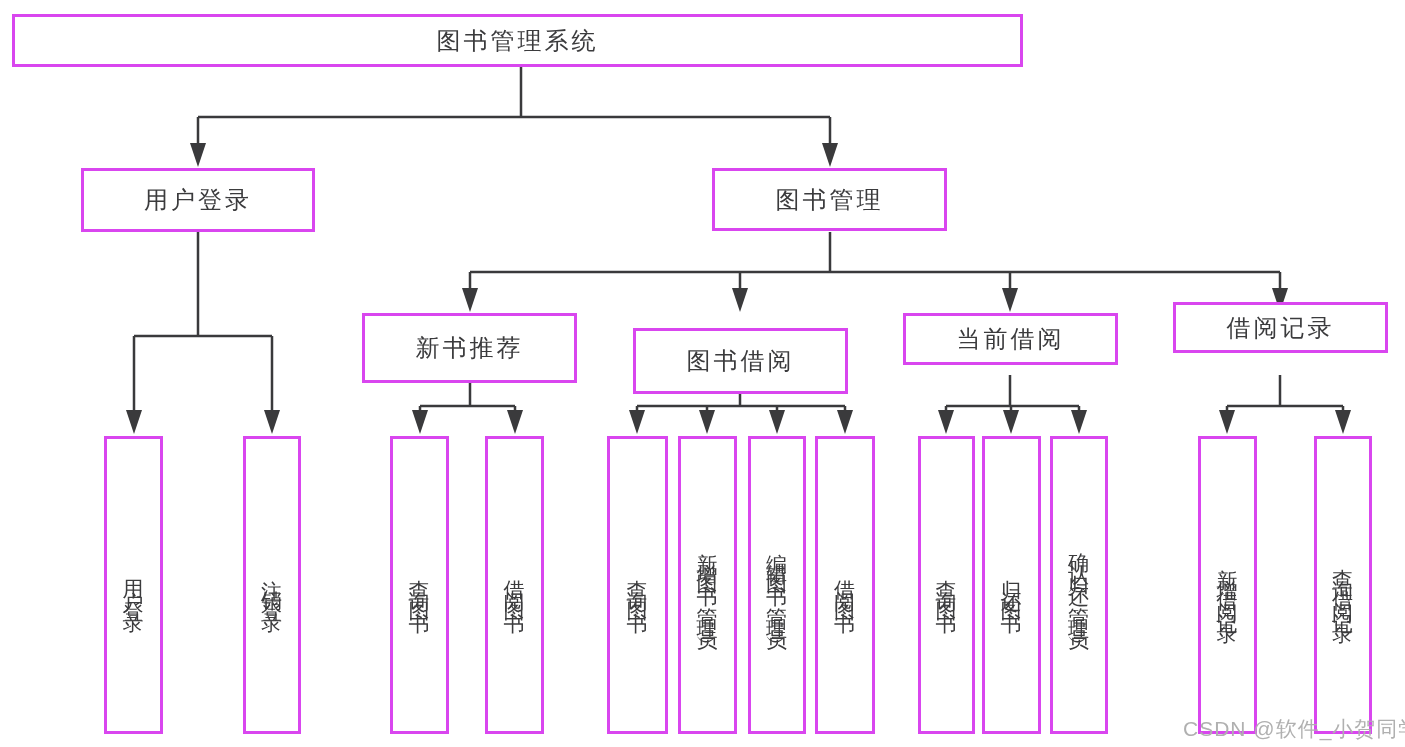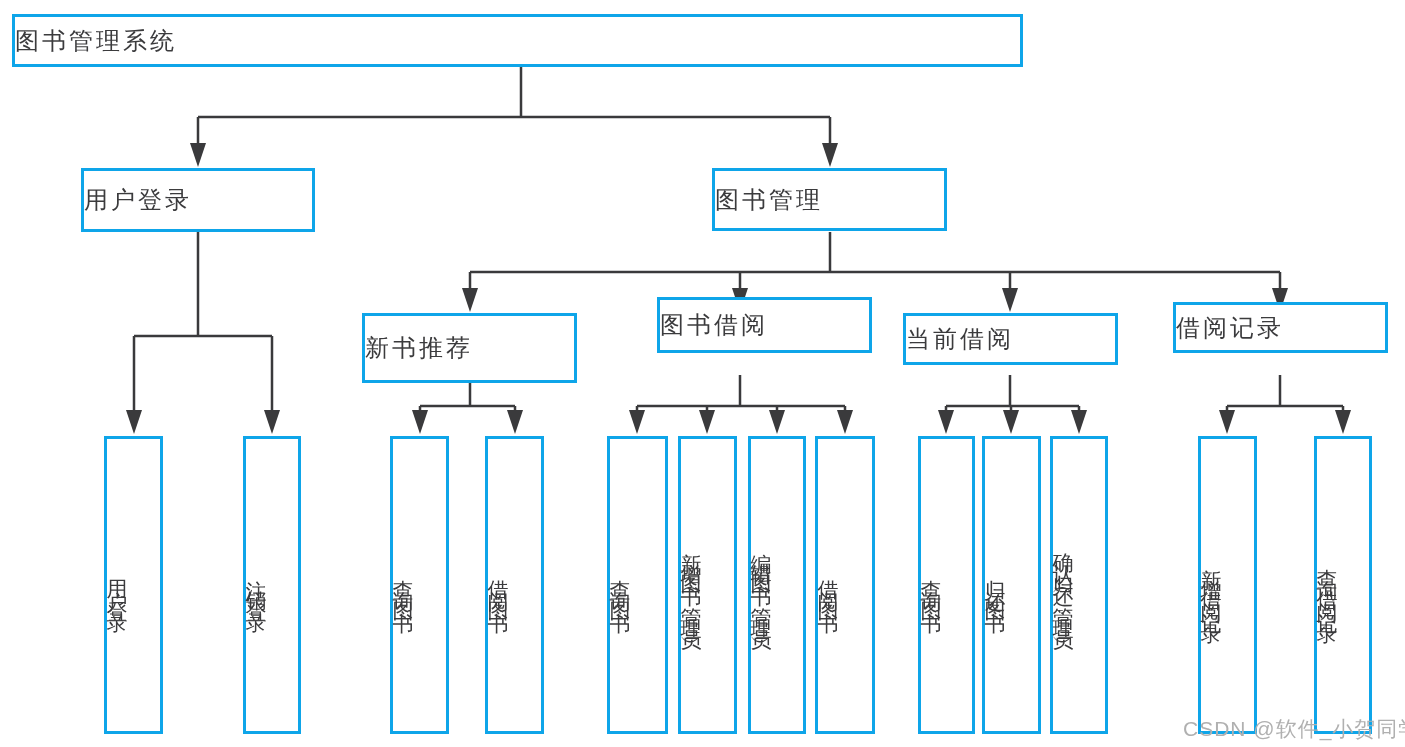--- a/index.html
+++ b/index.html
@@ -10,22 +10,22 @@
     font-family:"Liberation Sans","DejaVu Sans",sans-serif;
     overflow:hidden;
   }
   #connector-layer{position:absolute;left:0;top:0;z-index:1;pointer-events:none;}
   .edge{fill:none;stroke:#3a3a3c;stroke-width:2.5;}
   .arrowhead{fill:#3a3a3c;stroke:none;}
   .node{
     position:absolute;z-index:2;
     box-sizing:border-box;
     background:#ffffff;
-    border:3px solid #0ea5e9;
-    display:flex;align-items:center;
+    border:3px solid #d946ef;
+    display:flex;align-items:center;justify-content:center;
   }
   .node .label{
     color:#3b3b3d;
     white-space:nowrap;
   }
   .node.horizontal .label{
     font-size:24px;
     letter-spacing:3px;
   }
   .node.vertical .label{
@@ -82,21 +82,21 @@
       </div>
       <div class="node horizontal" style="left: 81px; top: 168px; width: 234px; height: 64px;">
         <span class="label">用户登录</span>
       </div>
       <div class="node horizontal" style="left: 712px; top: 168px; width: 235px; height: 63px;">
         <span class="label">图书管理</span>
       </div>
       <div class="node horizontal" style="left: 362px; top: 313px; width: 215px; height: 70px;">
         <span class="label">新书推荐</span>
       </div>
-      <div class="node horizontal" style="left: 633px; top: 297px; width: 215px; height: 56px; margin-left: 24px;">
+      <div class="node horizontal" style="left: 633px; top: 328px; width: 215px; height: 66px;">
         <span class="label">图书借阅</span>
       </div>
       <div class="node horizontal" style="left: 903px; top: 313px; width: 215px; height: 52px;">
         <span class="label">当前借阅</span>
       </div>
       <div class="node horizontal" style="left: 1173px; top: 302px; width: 215px; height: 51px;">
         <span class="label">借阅记录</span>
       </div>
       <div class="node vertical" style="left: 104px; top: 436px; width: 59px; height: 298px;">
         <span class="label">用户登录</span>

